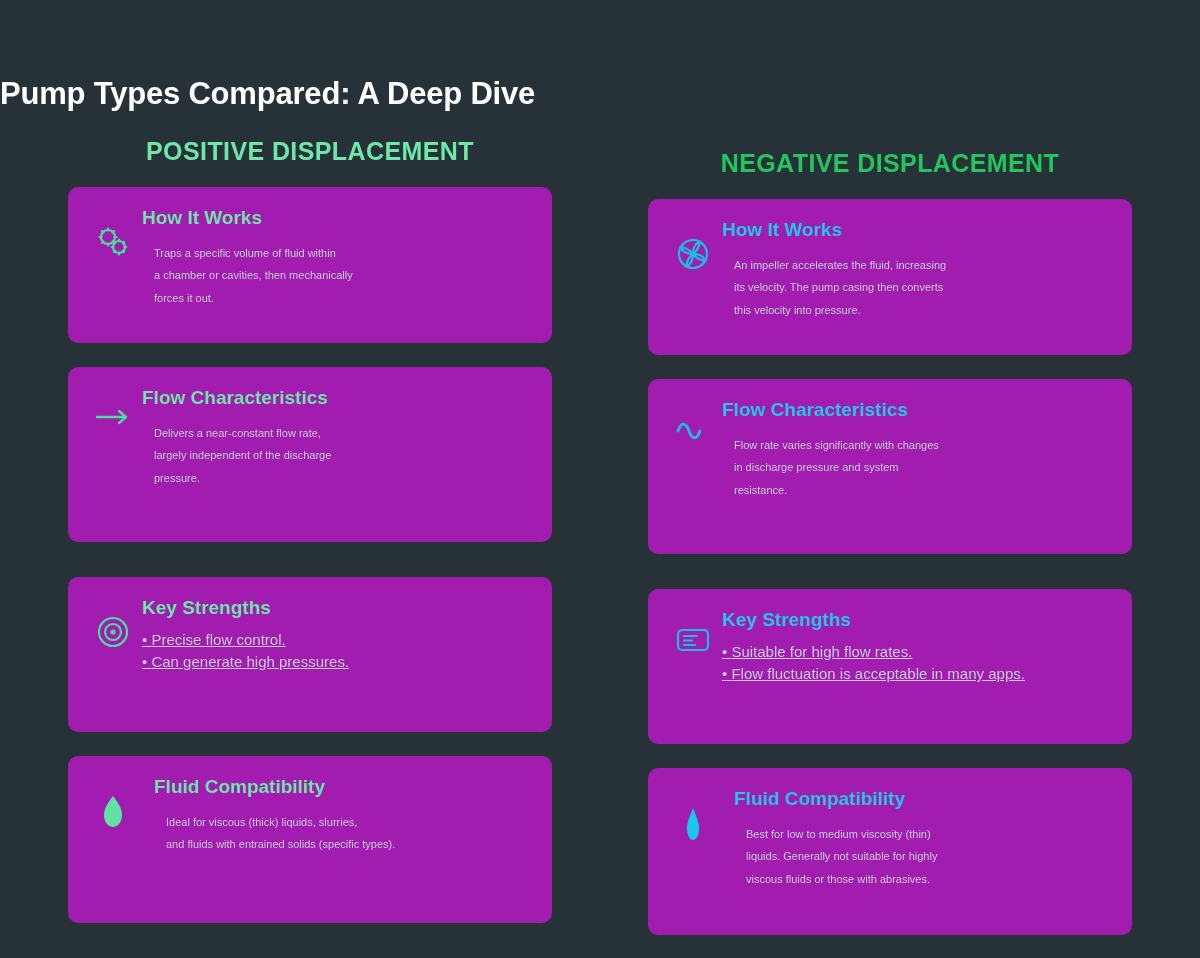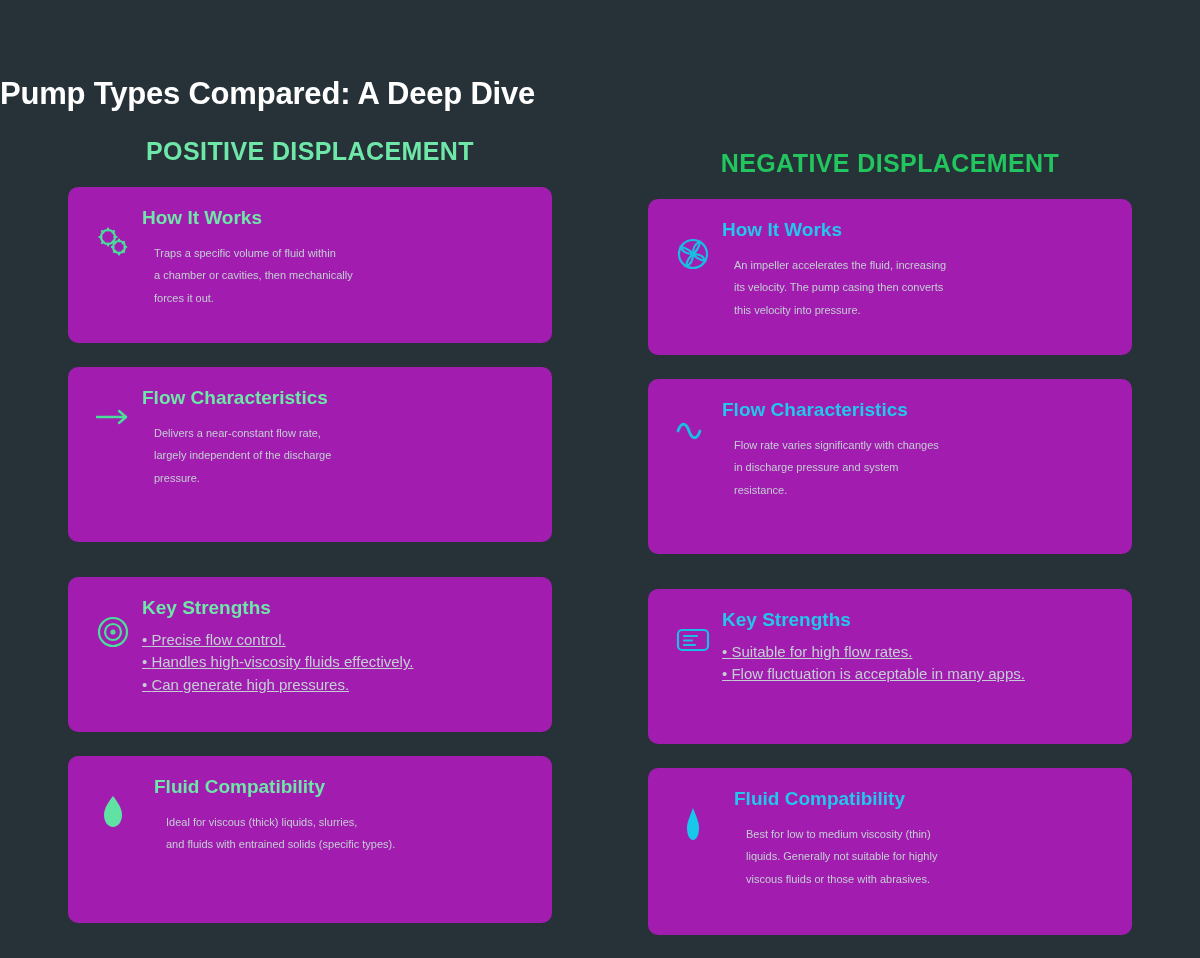--- a/index.html
+++ b/index.html
@@ -156,21 +156,20 @@
           <svg width="34" height="34" viewBox="0 0 34 34" fill="none" stroke="#4ade9b" stroke-width="2.2">
             <circle cx="17" cy="17" r="14"></circle>
             <circle cx="17" cy="17" r="8"></circle>
             <circle cx="17" cy="17" r="2.6" fill="#4ade9b" stroke="none"></circle>
           </svg>
         </div>
         <div class="card-body">
           <p class="card-title">Key Strengths</p>
           <ul class="bullets">
             <li>Precise flow control.</li>
-            <li>Handles high-viscosity fluids effectively.</li>
             <li>Can generate high pressures.</li>
           </ul>
         </div>
       </div>
 
       <div class="card card-h4">
         <div class="card-icon">
           <svg width="26" height="40" viewBox="0 0 26 40" fill="none">
             <path d="M13 2C19 10 22 15 22 21c0 7-4 12-9 12S4 28 4 21C4 15 7 10 13 2z" fill="#5fe2a4"></path>
           </svg>

